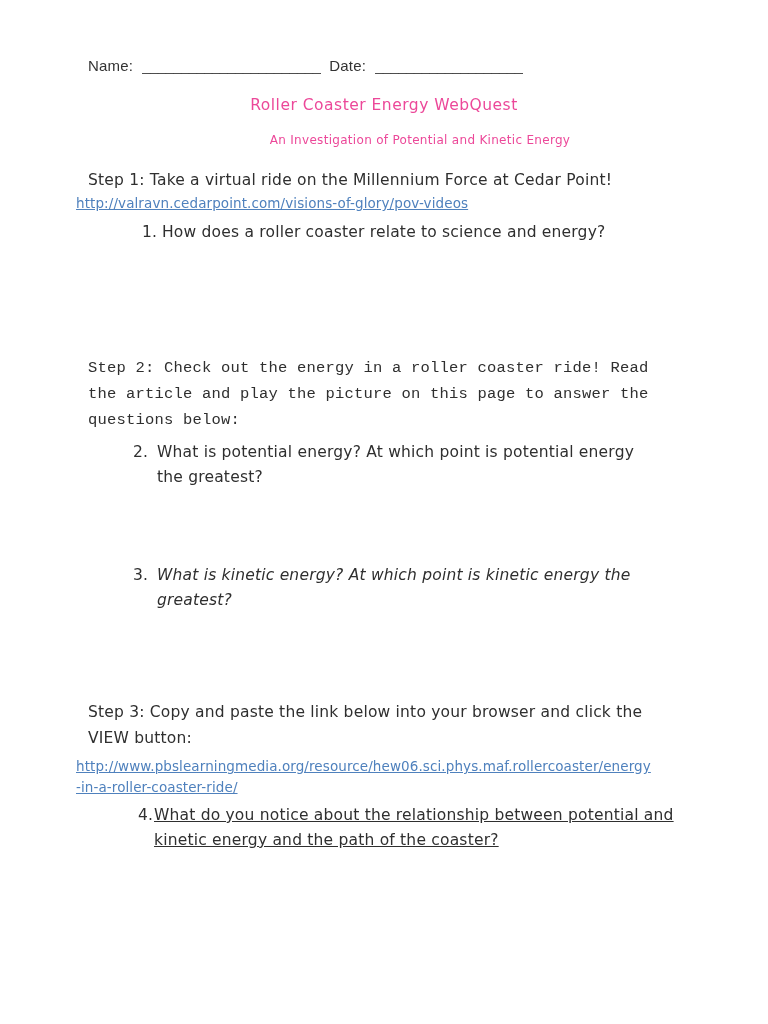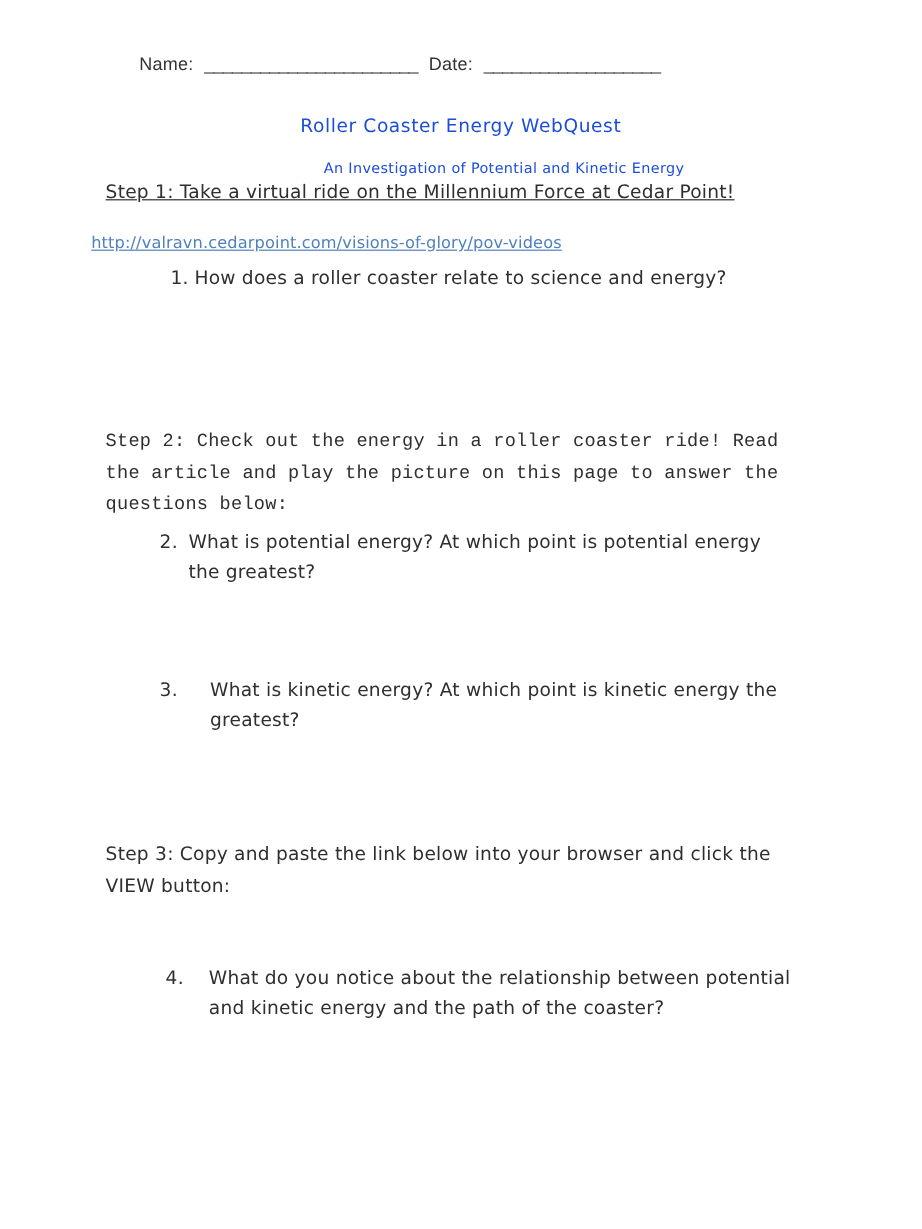--- a/index.html
+++ b/index.html
@@ -25,42 +25,41 @@
     height: 1024px;
     background: #ffffff;
     box-sizing: border-box;
     padding: 0;
   }
 
   
   .namedate {
     position: absolute;
     left: 88px;
-    top: 44px;
+    top: 56px;
     font-family: "Liberation Sans", "DejaVu Sans", sans-serif;
     font-size: 15px;
     line-height: 20px;
     color: #333333;
     letter-spacing: 0.2px;
     white-space: nowrap;
-    margin-left: 28px;
   }
   .namedate .nd-label { color: #333333; }
   .namedate .nd-rule {
     color: #444444;
     letter-spacing: -0.6px;
   }
   .namedate .nd-gap { display: inline-block; width: 9px; }
 
   
   .hand {
     font-family: "DejaVu Sans", "Liberation Sans", sans-serif;
     font-size: 15.5px;
     letter-spacing: 0.15px;
-    color: #1d4ed8;
+    color: #ec4899;
     font-weight: 400;
   }
 
   .title-1 {
     position: absolute;
     left: 0;
     top: 94px;
     width: 768px;
     text-align: center;
     font-size: 15.5px;
@@ -81,21 +80,21 @@
 
   .step {
     position: absolute;
     left: 88px;
     width: 580px;
     font-size: 15.5px;
     line-height: 26px;
     letter-spacing: 0.2px;
     color: #2f2f2f;
   }
-  .step-1 { top: 147px; text-decoration: underline; }
+  .step-1 { top: 167px; }
   .step-2 { top: 355px; font-family: Liberation Mono, monospace; }
   .step-3 { top: 699px; }
 
   .weblink {
     position: absolute;
     left: 76px;
     width: 590px;
     font-size: 13.5px;
     line-height: 21px;
     letter-spacing: 0.1px;
@@ -130,22 +129,22 @@
     margin-left: 28px;
   }
 
   .q1 { left: 142px; top: 220px; width: 520px; }
   .q2 { left: 133px; top: 440px; width: 505px; }
   .q3 { left: 133px; top: 563px; width: 560px; }
   .q4 { left: 138px; top: 803px; width: 545px; }
 
   .q1 .qtext { margin-left: 20px; }
   .q2 .qtext { margin-left: 24px; }
-  .q3 .qtext { margin-left: 42px; }
-  .q4 .qtext { margin-left: 36px; }
+  .q3 .qtext { margin-left: 24px; font-style: italic; }
+  .q4 .qtext { margin-left: 16px; text-decoration: underline; }
 
   
   .answer-space {
     position: absolute;
     left: 88px;
     width: 580px;
     height: 1px;
   }
 </style>
 </head>
@@ -177,20 +176,21 @@
   </div>
   <div class="answer-space" style="top:505px;"></div>
 
   <div class="hand qitem q3">
     <span class="qnum">3.</span>
     <span class="qtext">What is kinetic energy?  At which point is kinetic energy the greatest?</span>
   </div>
   <div class="answer-space" style="top:610px;"></div>
 
   <div class="hand step step-3">Step 3:  Copy and paste the link below into your browser and click the VIEW button:</div>
+  <div class="hand weblink link-3">http://www.pbslearningmedia.org/resource/hew06.sci.phys.maf.rollercoaster/energy-in-a-roller-coaster-ride/</div>
 
   <div class="hand qitem q4">
     <span class="qnum">4.</span>
     <span class="qtext">What do you notice about the relationship between potential and kinetic energy and the path of the coaster?</span>
   </div>
   <div class="answer-space" style="top:875px;"></div>
 
 </div>
 
 </body></html>

